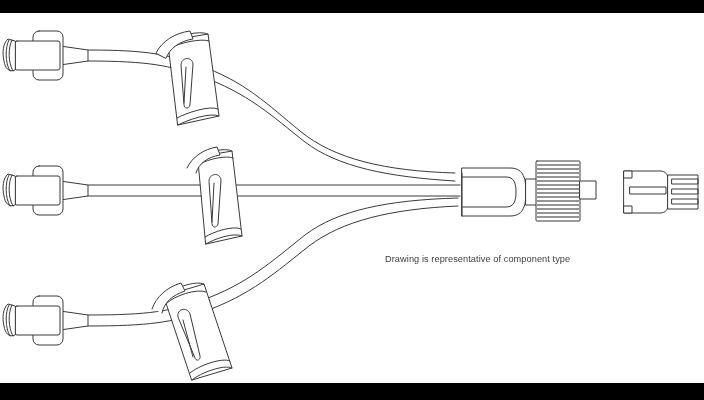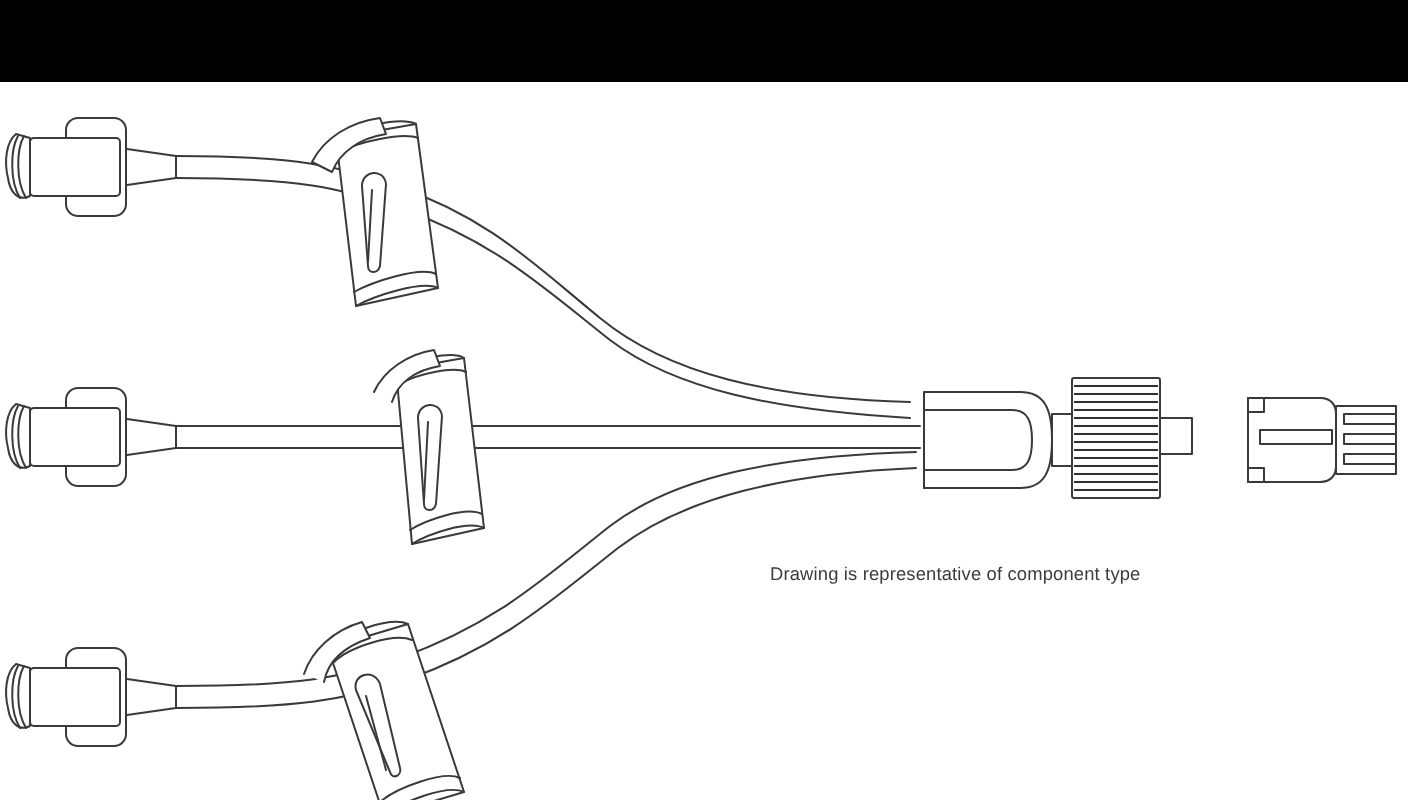--- a/index.html
+++ b/index.html
@@ -12,21 +12,20 @@
     width: 704px;
     height: 400px;
     overflow: hidden;
     font-family: "Liberation Sans", sans-serif;
   }
   #stage {
     position: relative;
     width: 704px;
     height: 284px;
     background: #0c4a6e;
-    margin-top: 28px;
   }
   #canvas-area {
     position: absolute;
     left: 0;
     top: 13px;
     width: 704px;
     height: 370px;
     background: #ffffff;
   }
   #drawing-svg {

